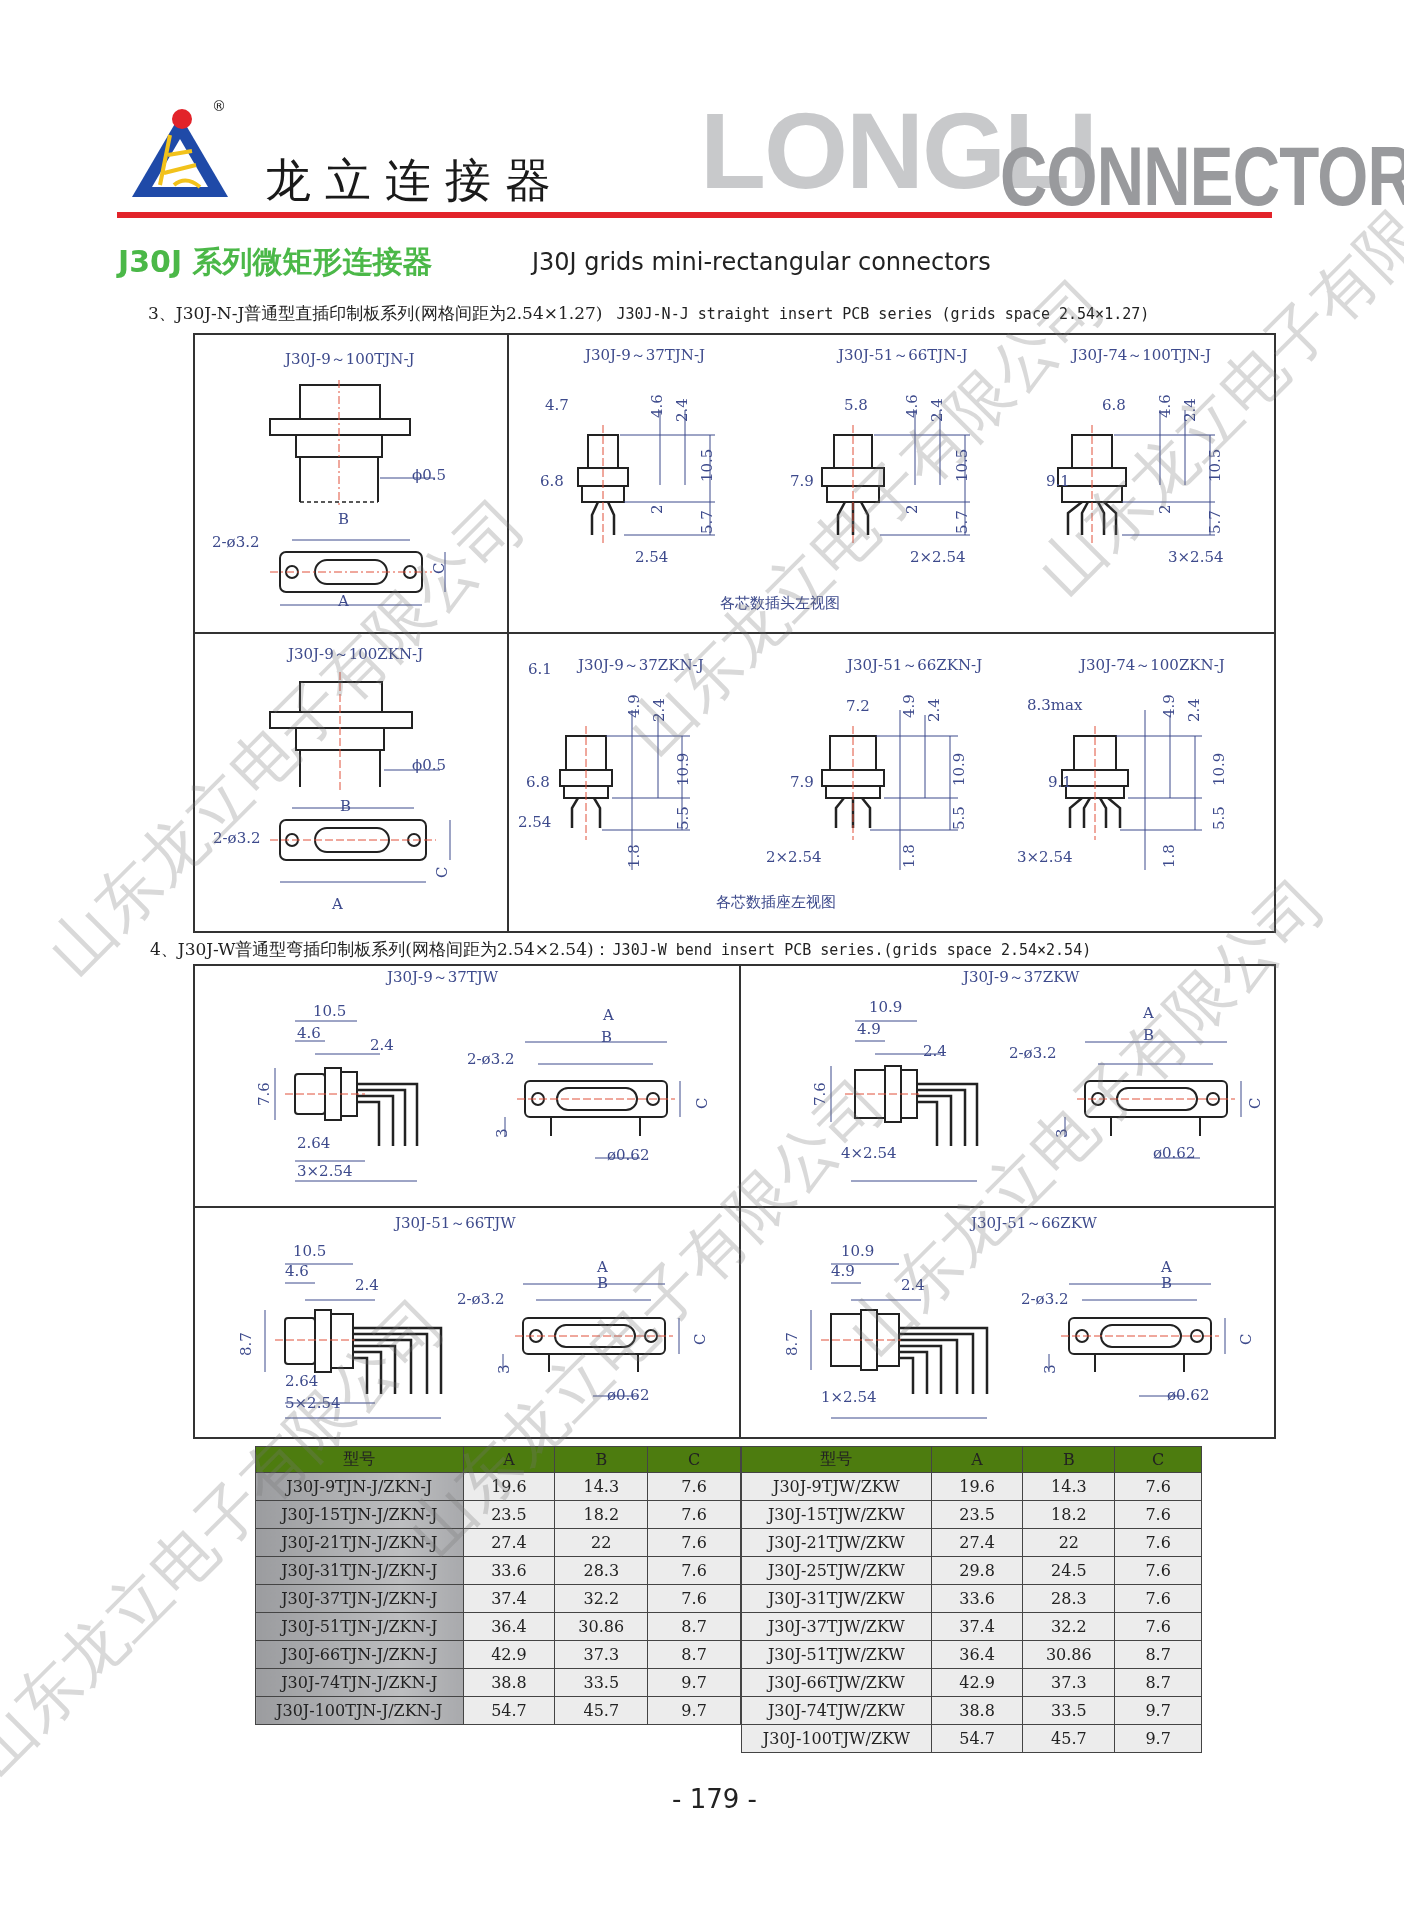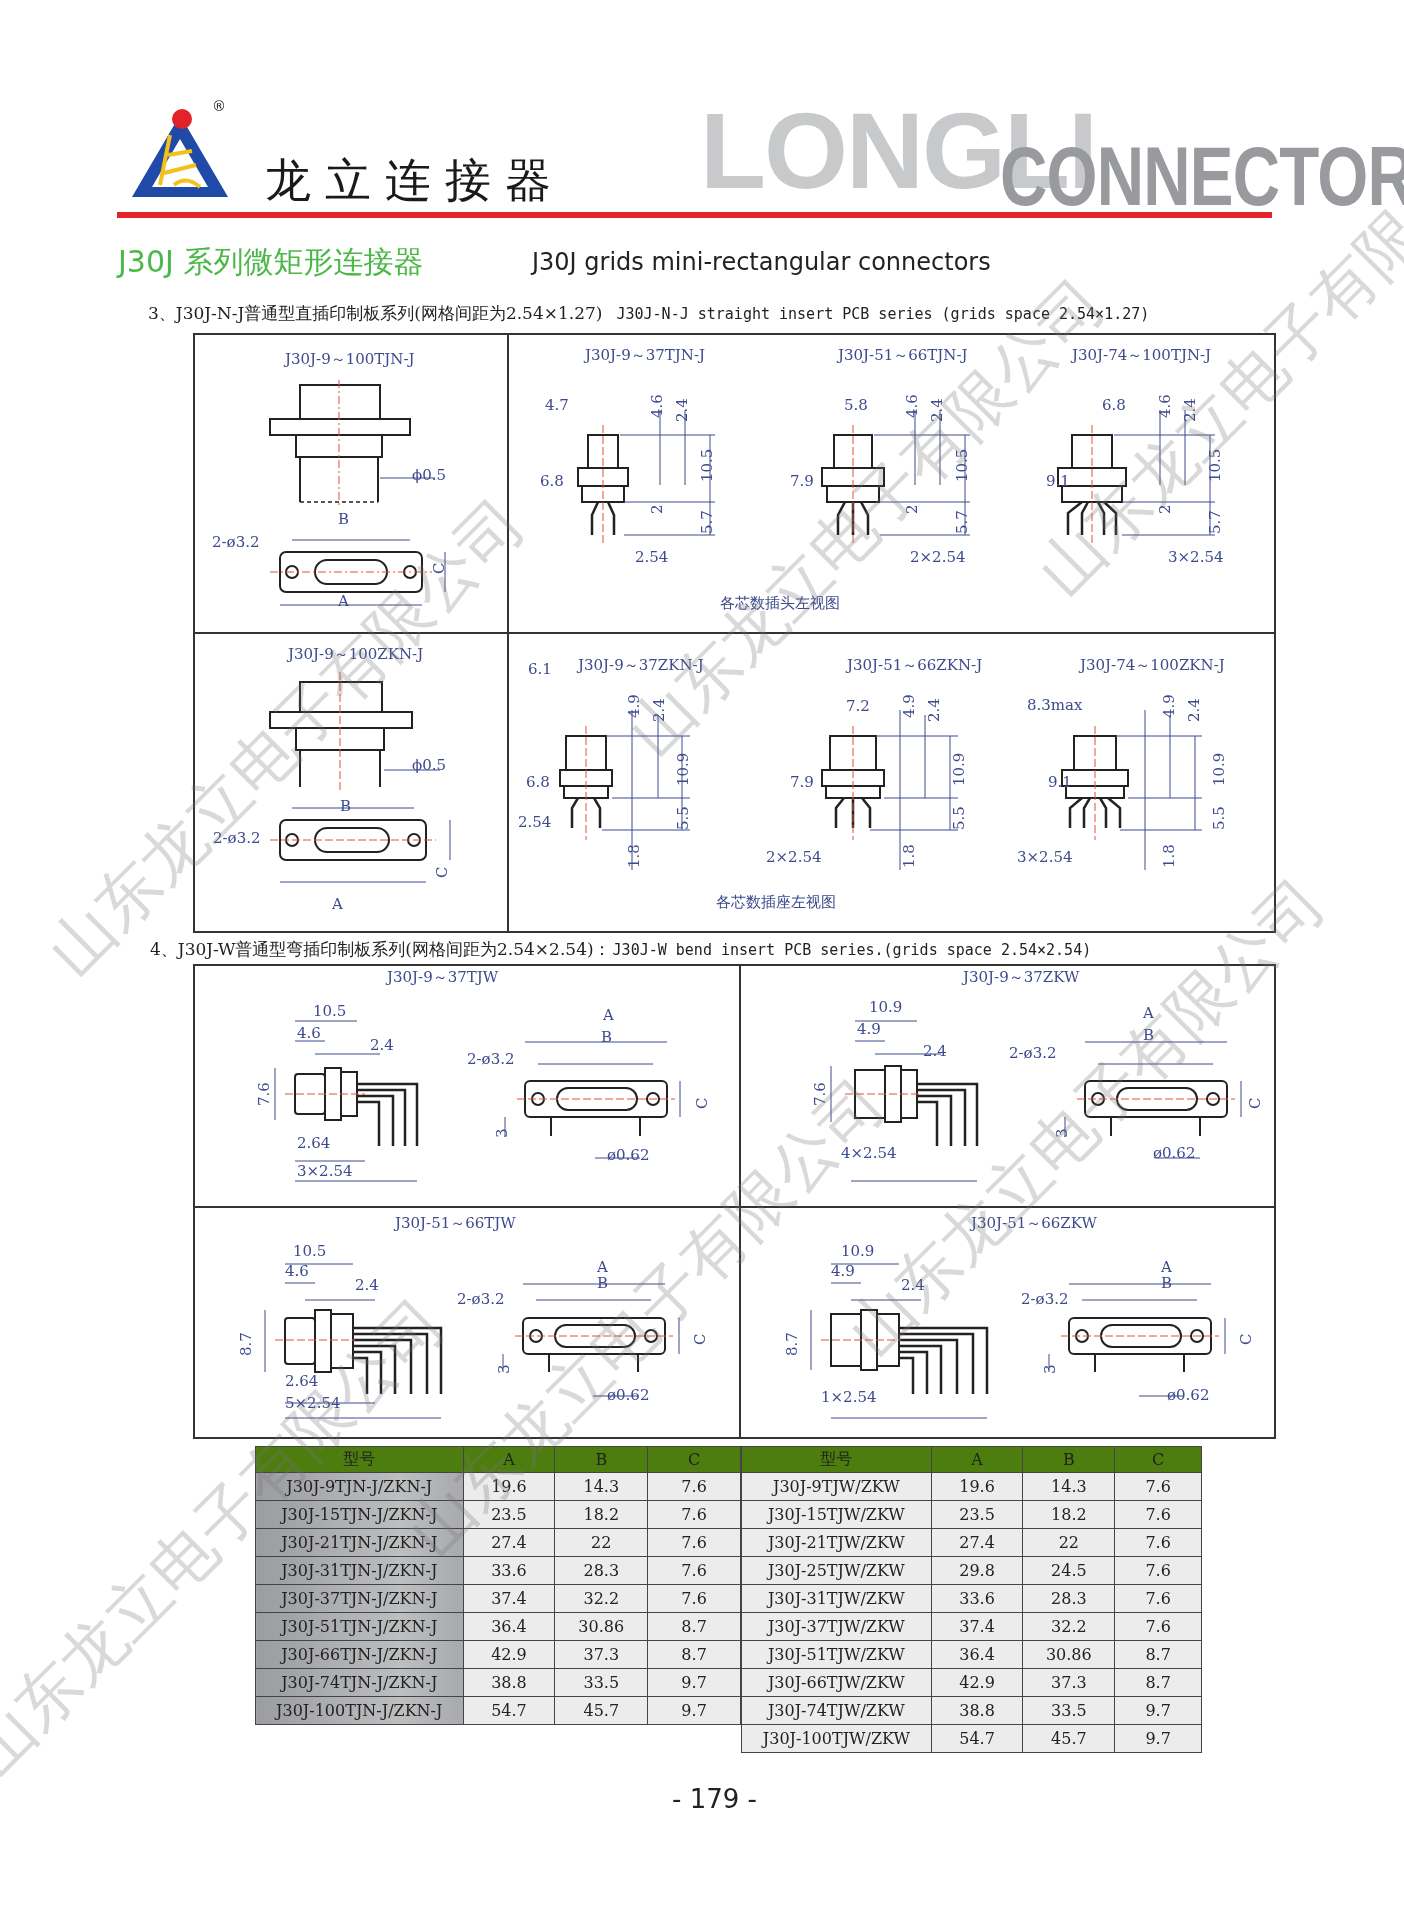--- a/index.html
+++ b/index.html
@@ -4,21 +4,21 @@
 <style>
   *{box-sizing:border-box;margin:0;padding:0}
   body{width:1404px;height:1920px;background:#fff;position:relative;overflow:hidden;font-family:"DejaVu Serif",serif;color:#222}
   .abs{position:absolute}
   
   .logo-tri{position:absolute;left:130px;top:110px;width:100px;height:95px}
   .brand-cn{position:absolute;left:265px;top:150px;font-family:"DejaVu Sans",sans-serif;font-size:46px;letter-spacing:14px;color:#1a1a1a}
   .brand-longli{position:absolute;left:700px;top:88px;font-family:"Liberation Sans",sans-serif;font-weight:bold;font-size:108px;color:#c8c9cb;letter-spacing:-2px}
   .brand-connector{position:absolute;left:1000px;top:128px;font-family:"Liberation Sans",sans-serif;font-weight:bold;font-size:84px;color:#999a9d;transform:scaleX(0.78);transform-origin:left top;letter-spacing:-1px}
   .red-rule{position:absolute;left:117px;top:212px;width:1155px;height:6px;background:#e2232a}
-  .series-title-cn{position:absolute;left:118px;top:242px;font-family:"DejaVu Sans",sans-serif;font-weight:normal;font-size:30px;color:#4bb848}
+  .series-title-cn{position:absolute;left:118px;top:242px;font-family:"DejaVu Sans",sans-serif;font-weight:bold;font-size:30px;color:#4bb848}
   .series-title-en{position:absolute;left:532px;top:248px;font-family:"DejaVu Sans",sans-serif;font-size:24px;color:#222}
   .section-line{position:absolute;font-size:17px;color:#222;white-space:nowrap}
   .section-line .en{font-family:"DejaVu Sans Mono",monospace;font-size:15px;margin-left:14px}
   
   .frame{position:absolute;border:2px solid #333;background:#fff}
   .vline{position:absolute;width:2px;background:#333}
   .hline{position:absolute;height:2px;background:#333}
   .cap{position:absolute;font-size:15px;color:#3d4a8c;white-space:nowrap}
   .dim{position:absolute;font-size:15px;color:#3d4a8c;white-space:nowrap}
   .dimv{position:absolute;font-size:15px;color:#3d4a8c;white-space:nowrap;transform:rotate(-90deg);transform-origin:left top}

